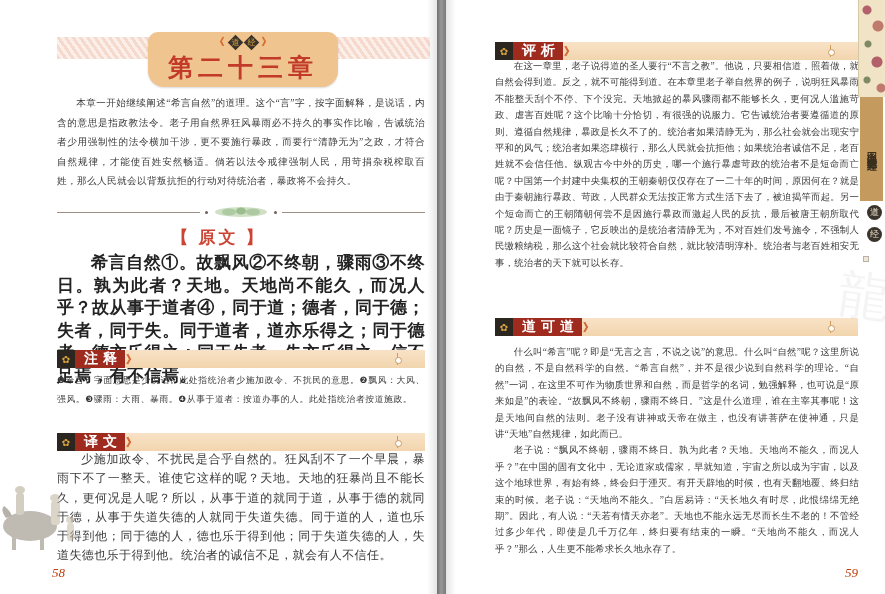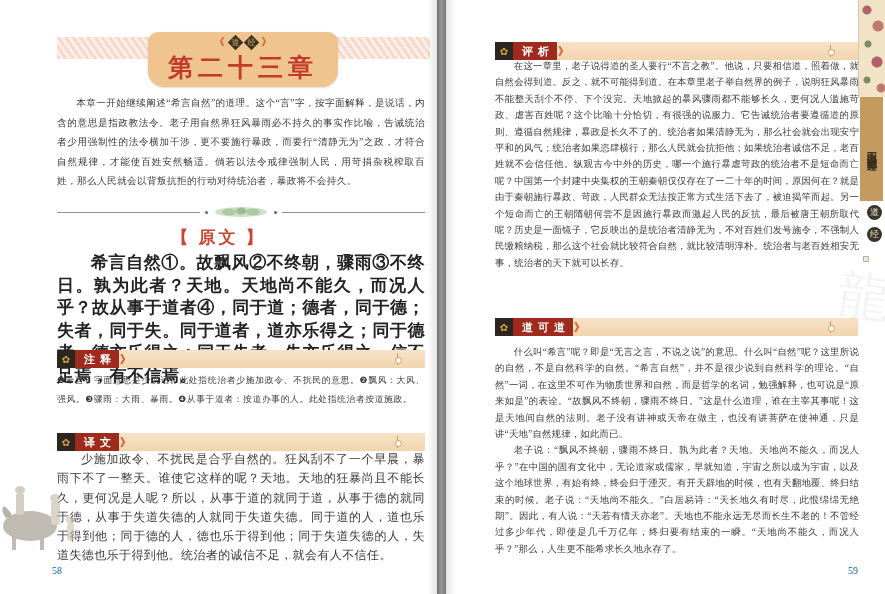--- a/index.html
+++ b/index.html
@@ -40,35 +40,35 @@
   .yw-heading { position:absolute; top:226px; left:0; width:437px; text-align:center;
       font-size:17px; font-weight:bold; color:#cc4433; letter-spacing:3px; }
   .yuanwen { top:252px; font-size:17px; line-height:22.5px; font-weight:bold; color:#222;
       text-indent:2em; letter-spacing:.5px; }
 
   .banner { position:absolute; left:57px; right:12px; height:18px;
       background:linear-gradient(#f8e2c6,#f2d5ae);
       display:flex; align-items:stretch; }
   .banner .b-icon { width:18px; background:#2c2620; color:#d9a441; font-size:10px;
       display:flex; align-items:center; justify-content:center; flex:0 0 18px; }
-  .banner .b-label { background:#9e2b1e; color:#fff; font-size:11px; font-weight:bold;
+  .banner .b-label { background:#9e2b1e; color:#fff; font-size:14px; font-weight:bold;
       letter-spacing:5px; padding:0 3px 0 9px; display:flex; align-items:center; }
   .banner .b-chevron { color:#cf5a26; font-size:11px; font-weight:bold;
       display:flex; align-items:center; margin-left:1px; }
   .banner .b-end { position:absolute; right:27px; top:3px; width:1px; height:12px; background:#cf9a5f; }
   .banner .b-end::after { content:""; position:absolute; left:-2.5px; top:3.5px; width:5px; height:5px;
       border-radius:50%; background:#fff; border:1px solid #cf9a5f; }
 
   .zhushi-banner { top:350px; }
   .notes { top:371px; font-size:8.8px; line-height:18.6px; letter-spacing:.6px; }
   .yiwen-banner { top:433px; }
   .trans { top:450px; font-size:12px; line-height:19.3px; text-indent:2em; letter-spacing:.4px; }
 
   .ox-illo { position:absolute; left:0; top:468px; opacity:.55; }
-  .pagenum { position:absolute; font-size:10px; color:#0369a1; }
+  .pagenum { position:absolute; font-size:13px; color:#c2410c;font-style:italic; }
   .pagenum.pn-left  { left:52px; top:565px; }
   .pagenum.pn-right { right:27px; top:565px; }
 
   
   .r-content { position:absolute; left:49px; width:364px; color:#3a3a3a; text-align:justify; }
   .pingxi-banner   { left:49px; right:27px; top:42px; }
   .pingxi-text { top:58px; font-size:9.4px; line-height:16.4px; text-indent:2em; letter-spacing:.2px; }
   .dkd-banner { left:49px; right:27px; top:318px; }
   .dkd-text { top:344px; font-size:9.4px; line-height:16.4px; letter-spacing:.2px; }
   .dkd-text p { text-indent:2em; margin:0; }

